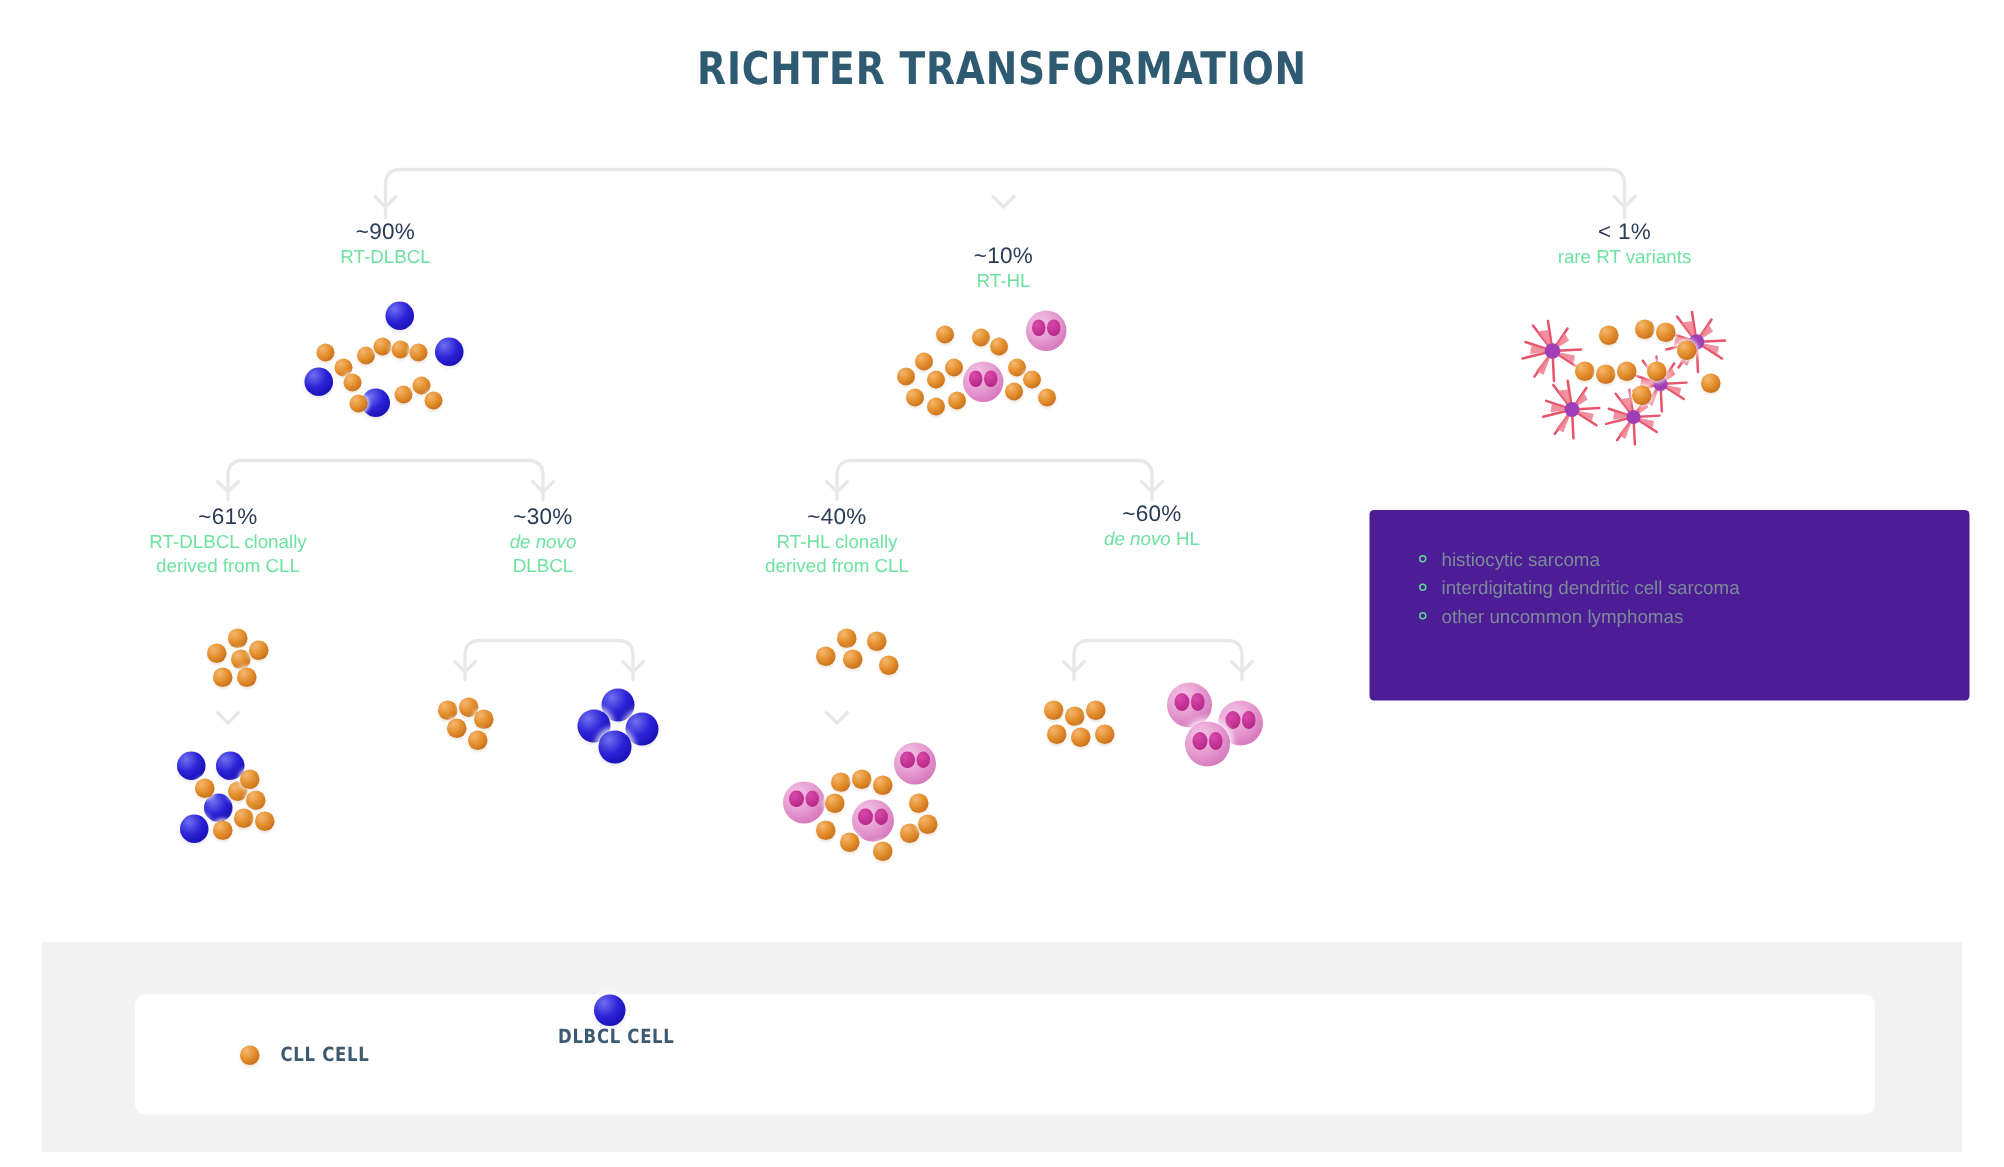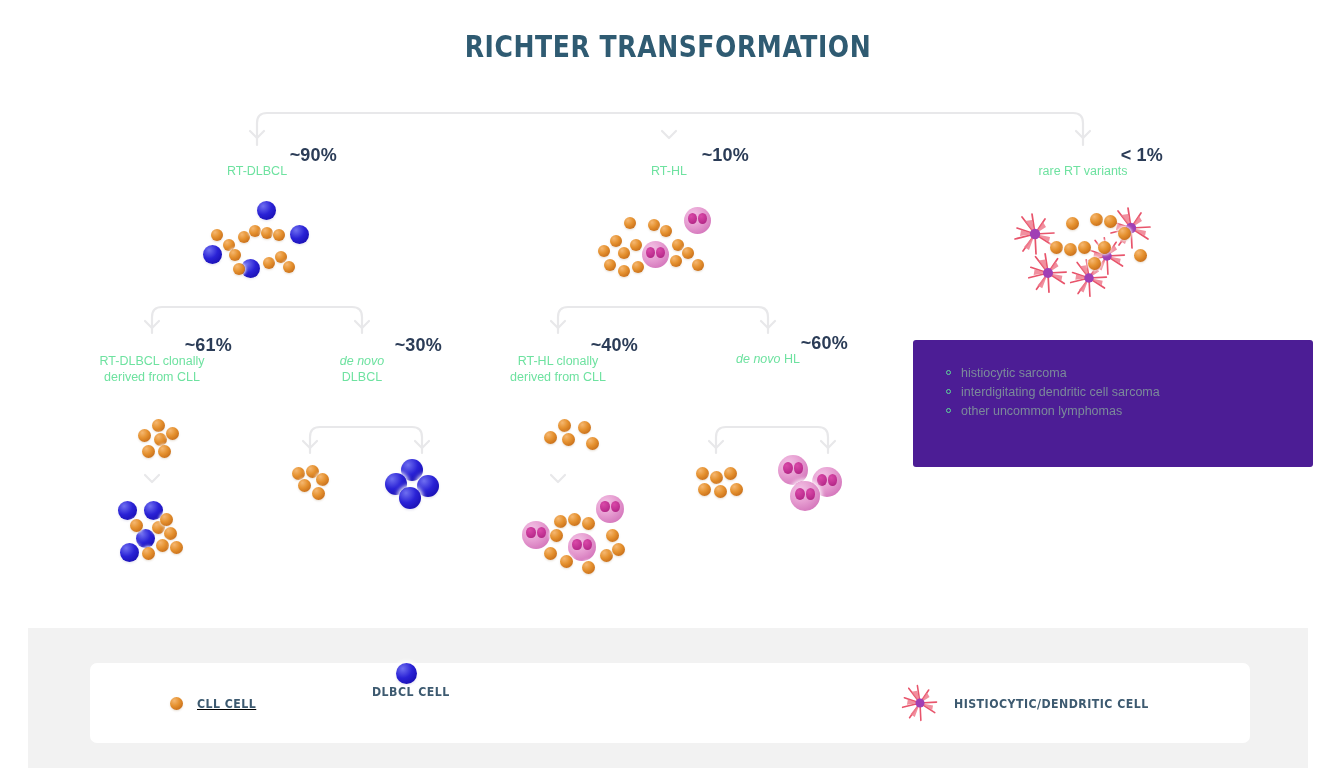--- a/index.html
+++ b/index.html
@@ -23,22 +23,22 @@
     transform:scaleX(0.93);
   }
 
   
   .conn{position:absolute;}
   .conn svg{display:block;overflow:visible;}
 
   
   .node{position:absolute;text-align:center;}
   .pct{
-    font-size:18px;font-weight:bold;color:#2b3c57;
-    letter-spacing:0.2px;line-height:16px;white-space:nowrap;text-align:right;
+    font-size:15px;font-weight:normal;color:#2b3c57;
+    letter-spacing:0.2px;line-height:16px;white-space:nowrap;
   }
   .nlab{
     font-size:12.5px;color:#6ee2a0;line-height:16px;white-space:nowrap;
     font-weight:500;
   }
   .nlab .it{font-style:italic;}
 
   
   .panel{
     position:absolute;
@@ -122,21 +122,21 @@
   <div class="conn" style="left:1074px;top:114px;">
     <svg width="18" height="12" viewBox="0 0 18 12">
         <path d="M2,2 L9,9 L16,2" fill="none" stroke="#e8e8ea" stroke-width="2.2" stroke-linecap="round" stroke-linejoin="round"></path>
       </svg>
   </div>
 
   <div class="node" style="left:177px;top:132px;width:160px;">
     <div class="pct">~90%</div>
     <div class="nlab">RT-DLBCL</div>
   </div>
-  <div class="node" style="left:589px;top:132px;width:160px;">
+  <div class="node" style="left:589px;top:148px;width:160px;">
     <div class="pct">~10%</div>
     <div class="nlab">RT-HL</div>
   </div>
   <div class="node" style="left:1003px;top:132px;width:160px;">
     <div class="pct">&lt; 1%</div>
     <div class="nlab">rare RT variants</div>
   </div>
 
   <div class="cluster" style="left:205px;top:186px;width:130px;height:90px;">
     <div class="cell dlbcl" style="left:52px;top:0px;width:19px;height:19px;"></div>
@@ -429,39 +429,27 @@
     </div>
     <div class="cell rs" style="left:12px;top:26px;width:30px;height:30px;">
       <div class="lobe l"></div>
         <div class="lobe r"></div>
     </div>
   </div>
 
   <div class="legendband"></div>
   <div class="legendcard">
 
-    <div class="legitem" style="left:80px;text-decoration:underline;">
+    <div class="legitem" style="left:70px;">
       <div class="cell cll" style="position:relative;width:13px;height:13px;flex:0 0 13px;"></div>
       <div class="legtext">CLL CELL</div>
     </div>
 
     <div class="legitem" style="left:268px;flex-direction:column;">
       <div class="cell dlbcl" style="position:relative;width:21px;height:21px;flex:0 0 21px;"></div>
       <div class="legtext">DLBCL CELL</div>
     </div>
 
 
-    <div class="legitem" style="left:810px;">
-      <div style="position:relative;width:40px;height:40px;flex:0 0 40px;">
-        <svg width="40" height="40" viewBox="0 0 46 46" style="display:block;overflow:visible;">
-          <g stroke="#e8546b" stroke-width="1.8" fill="none" stroke-linecap="round">
-            <path d="M23,23 L10,6 M23,23 L20,3 M23,23 L33,8 M23,23 L5,17 M23,23 L3,28 M23,23 L11,40 M23,23 L24,43 M23,23 L40,34 M23,23 L42,22"></path>
-          </g>
-          <path d="M23,23 L13,10 L20,9 L23,23 L31,11 L34,16 L23,23 L9,19 L8,25 L23,23 L12,36 L17,39 L23,23 L37,31 L38,26 Z" fill="#ef7d8e" opacity="0.85"></path>
-          <circle cx="23" cy="23" r="5.2" fill="#a03fb5"></circle>
-        </svg>
-      </div>
-      <div class="legtext">HISTIOCYTIC/DENDRITIC CELL</div>
-    </div>
 
   </div>
 
 </div>
 
 </body></html>

